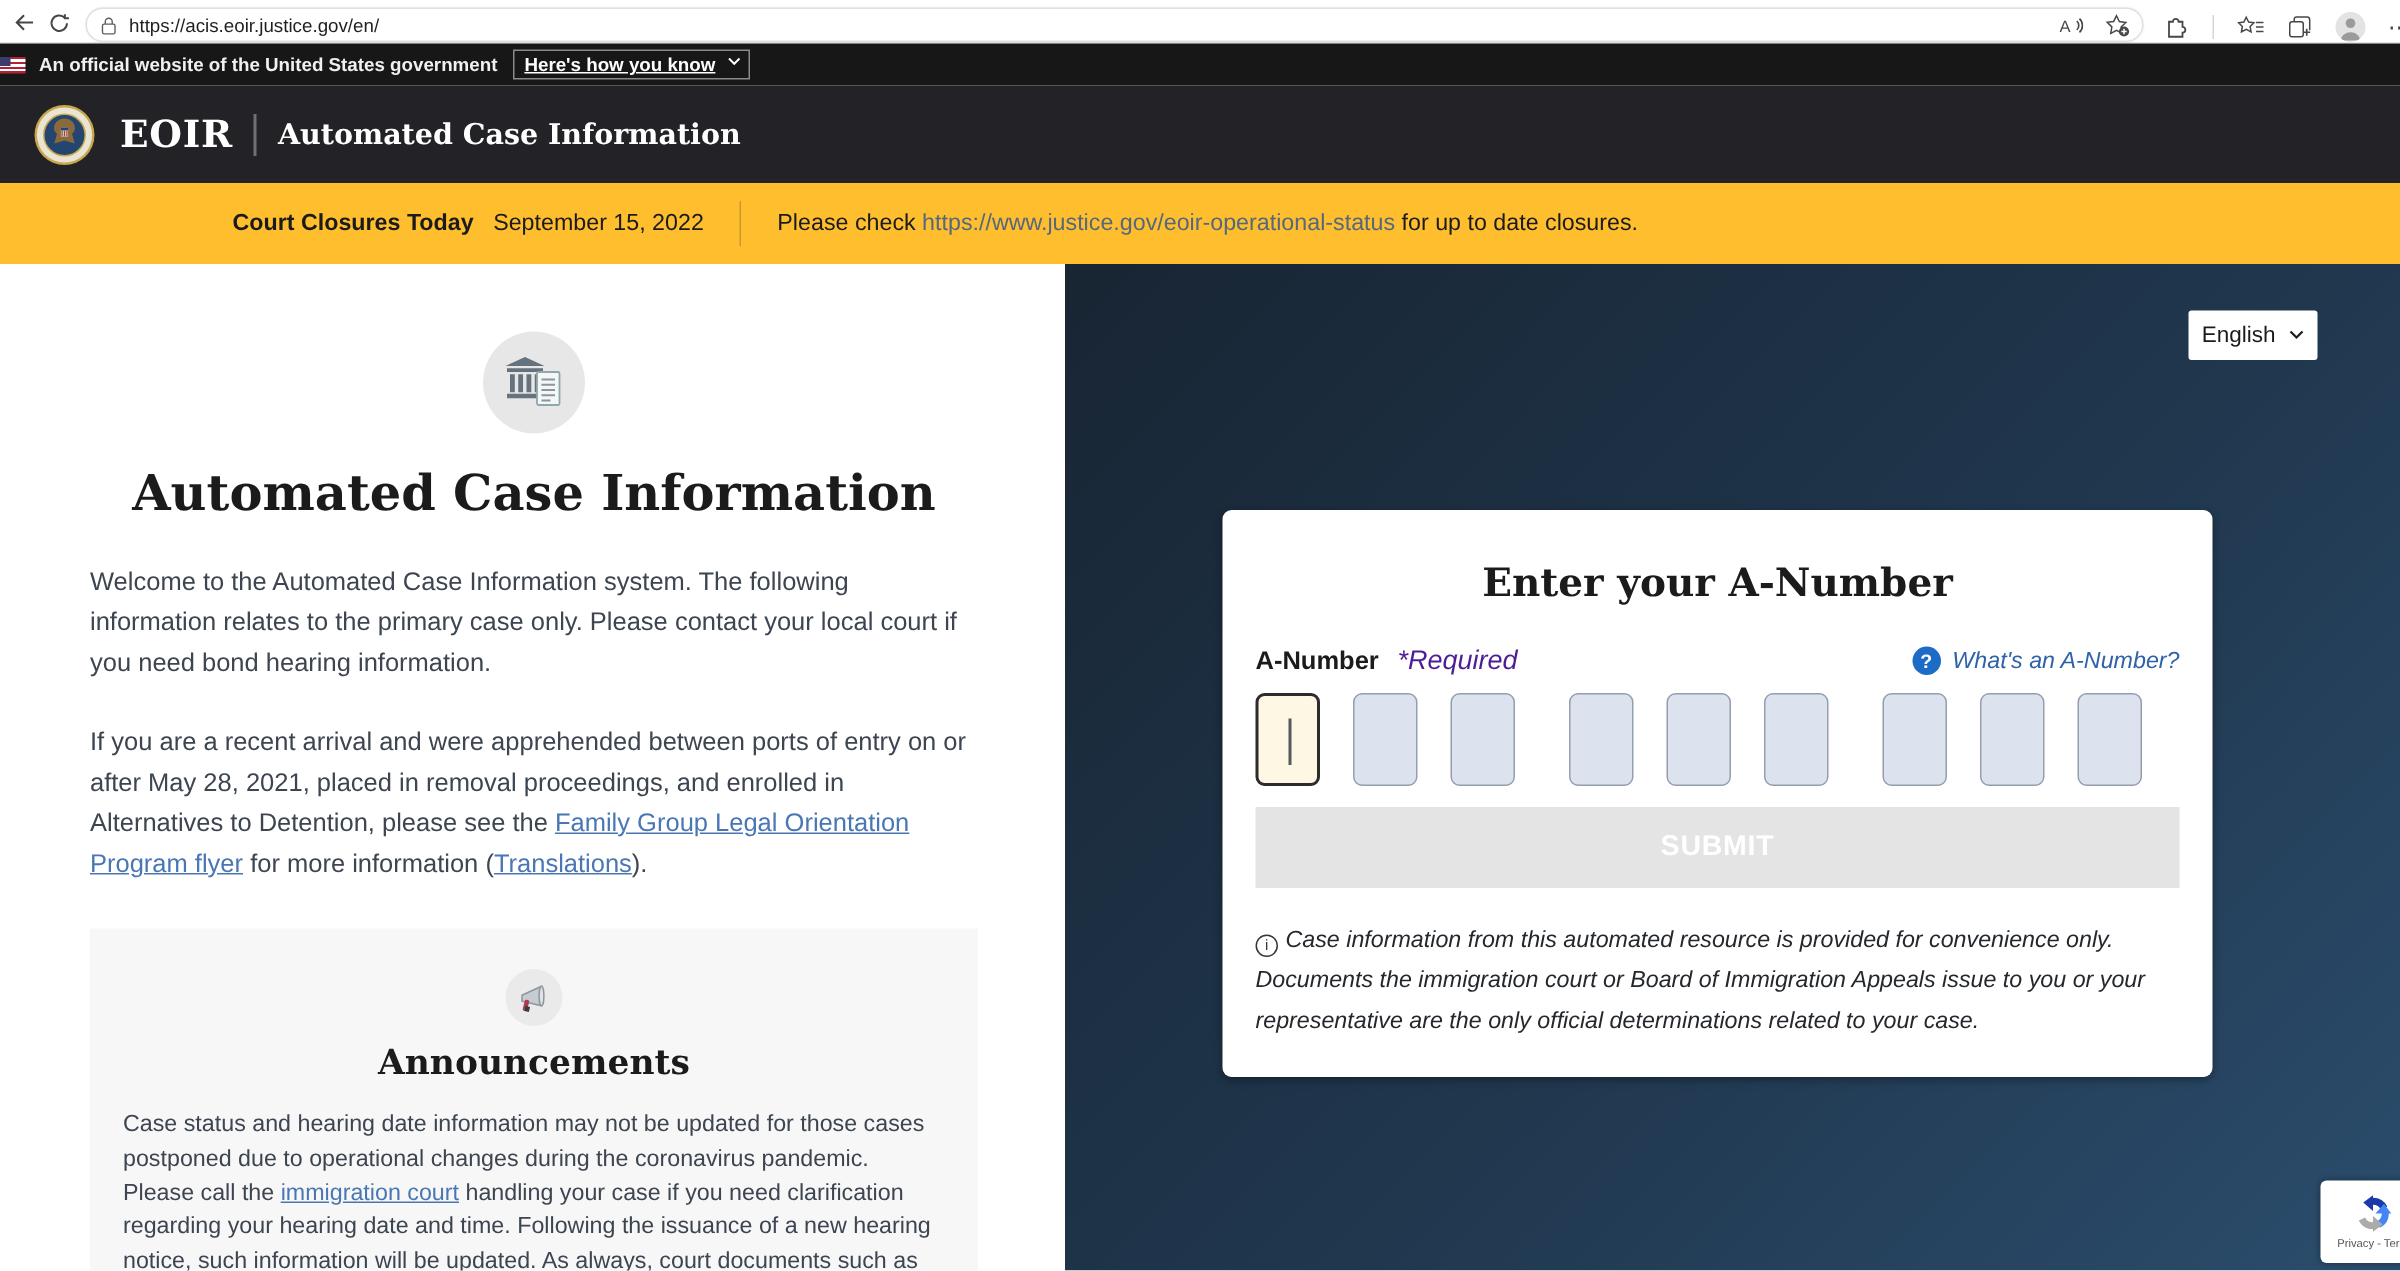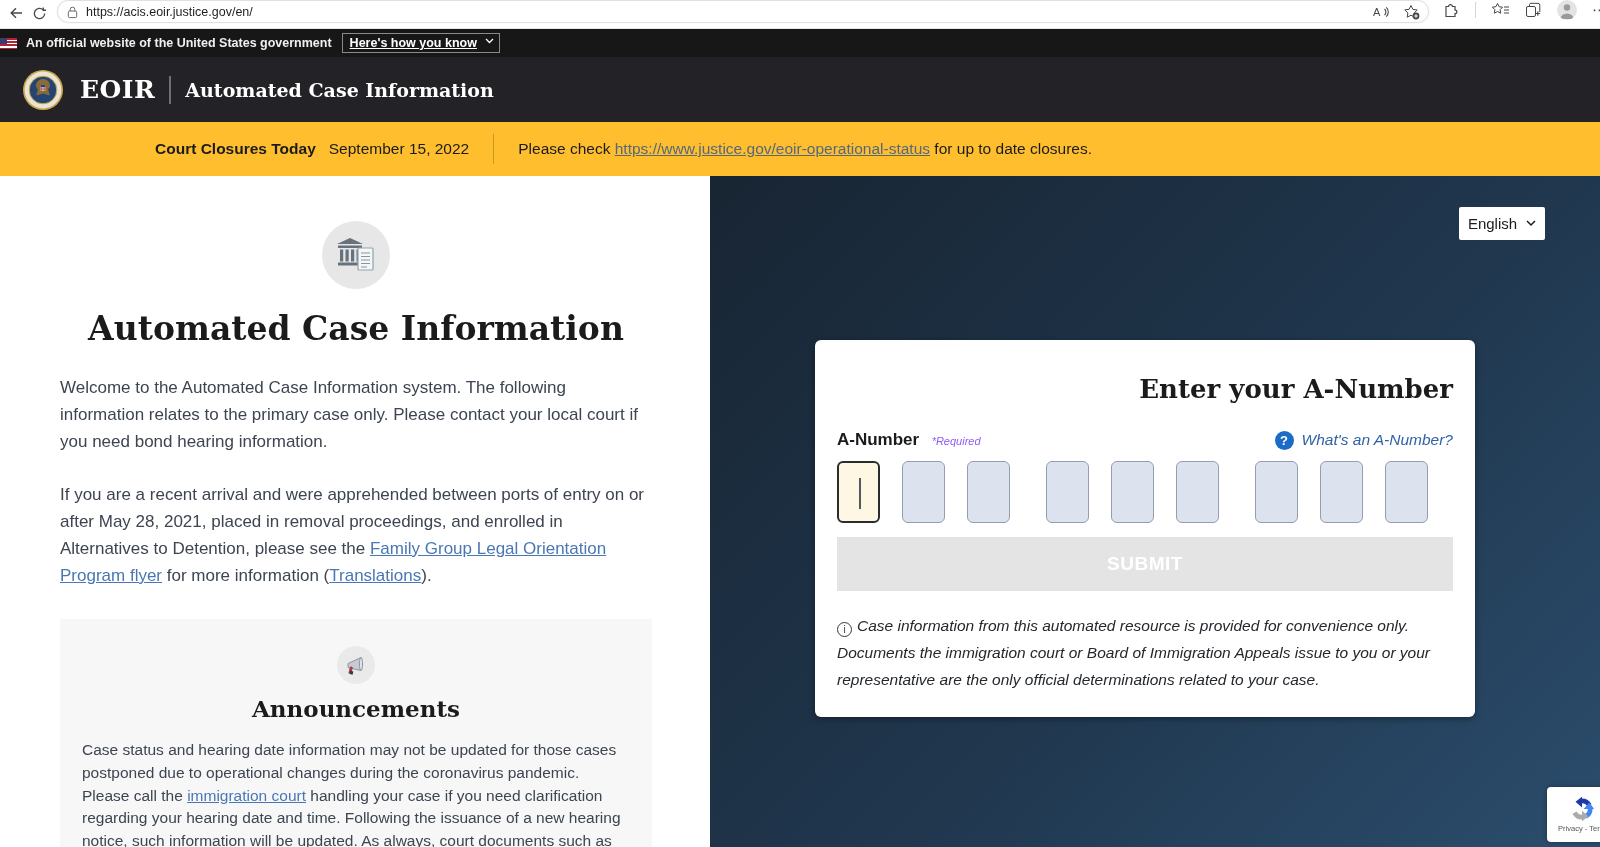--- a/index.html
+++ b/index.html
@@ -1,20 +1,20 @@
 <!DOCTYPE html>
 <html><head>
 <meta charset="utf-8">
 <style>
   * { margin:0; padding:0; box-sizing:border-box; }
   html,body { width:1600px; height:847px; overflow:hidden; }
   body { font-family:"Liberation Sans", sans-serif; position:relative; background:#fff; }
 
   
-  .chrome { position:absolute; top:0; left:0; width:1600px; height:29px; background:#fff; display:flex; align-items:flex-start; border-bottom:1px solid #e3e3e3; }
+  .chrome { position:absolute; top:0; left:0; width:1600px; height:29px; background:#fff; display:flex; align-items:flex-end; border-bottom:1px solid #e3e3e3; }
   .nav-btn { width:30px; height:26px; display:flex; align-items:center; justify-content:center; margin-left:8px; border-radius:4px; color:#474747; }
   .url-pill { flex:0 0 auto; width:1372px; height:23px; margin-left:10px; border:1px solid #e0e0e0; background:#fff; border-radius:12px; display:flex; align-items:center; padding:0 8px; box-shadow:0 0 2px rgba(0,0,0,.08); }
   .url-text { font-size:12.5px; color:#1f1f1f; margin-left:7px; flex:1; }
   .pill-icons { display:flex; align-items:center; gap:14px; color:#474747; }
   .chrome-icons { display:flex; align-items:center; gap:15px; margin-left:14px; color:#474747; }
   .v-div { width:1px; height:16px; background:#d6d6d6; }
   .avatar-circle { width:20px; height:20px; border-radius:50%; background:#e3e3e3; display:flex; align-items:flex-end; justify-content:center; overflow:hidden; }
   .more-dots { font-size:15px; letter-spacing:1px; color:#474747; }
 
   
@@ -29,44 +29,44 @@
   .site-header { position:absolute; top:57px; left:0; width:1600px; height:65px; background:#232327; display:flex; align-items:center; padding-left:22px; }
   .agency { color:#fff; font-family:"DejaVu Serif","Liberation Serif",serif; font-weight:bold; font-size:25px; margin-left:16px; letter-spacing:.5px; }
   .hdr-div { width:2px; height:28px; background:#6f6f74; margin:0 14px; }
   .app-title { color:#fff; font-family:"DejaVu Serif","Liberation Serif",serif; font-weight:bold; font-size:19px; }
 
   
   .alert { position:absolute; top:122px; left:0; width:1600px; height:54px; background:#ffbe2e; display:flex; align-items:center; padding-left:155px; font-size:15.5px; color:#1b1b1b; }
   .alert b { font-weight:bold; }
   .alert .date { margin-left:13px; }
   .alert .bar { width:1px; height:30px; background:#c79a2a; margin:0 24px; }
-  .alert a { color:#56687c; text-decoration:underline; cursor:pointer; }
+  .alert a { color:#56687c; cursor:pointer; }
 
   
   .main { position:absolute; top:176px; left:0; width:1600px; height:671px; display:flex; }
   .left-panel { width:710px; background:#fff; height:671px; }
   .left-inner { width:592px; margin-left:60px; }
   .badge-circle { width:68px; height:68px; border-radius:50%; background:#e7e7e7; margin:45px auto 0; display:flex; align-items:center; justify-content:center; }
   h1.page-title { margin-top:20px; text-align:center; font-family:"DejaVu Serif","Liberation Serif",serif; font-size:33px; color:#1b1b1b; }
   .intro { margin-top:26px; font-size:17px; line-height:27px; color:#3d4551; }
   .intro a, .annc-body a { color:#4a77b4; text-decoration:underline; cursor:pointer; }
   .annc-box { margin-top:30px; background:#f7f7f7; padding:27px 22px 26px; }
   .annc-head { display:flex; align-items:center; justify-content:center; gap:11px;flex-direction:column; }
   .annc-icon-circle { width:38px; height:38px; border-radius:50%; background:#eaeaea; display:flex; align-items:center; justify-content:center; }
   .annc-title { font-family:"DejaVu Serif","Liberation Serif",serif; font-weight:bold; font-size:23px; color:#1b1b1b; }
   .annc-body { margin-top:17px; font-size:15.5px; line-height:22.8px; color:#3d4551; }
 
   
   .right-panel { width:890px; height:671px; position:relative; background:linear-gradient(135deg,#182533 0%,#20374e 55%,#2b4d6d 100%); }
   .lang-select { position:absolute; top:31px; right:55px; width:86px; height:33px; background:#fff; display:flex; align-items:center; justify-content:center; gap:9px; font-size:15px; color:#1b1b1b; cursor:pointer; border-radius:2px; }
   .card { position:absolute; left:105px; top:164px; width:660px; background:#fff; border-radius:6px; padding:22px 22px 24px; box-shadow:0 2px 6px rgba(0,0,0,.35); }
-  .card-title { text-align:right; font-family:"DejaVu Serif","Liberation Serif",serif; font-weight:bold; font-size:26px; color:#1b1b1b; margin-top:12px; }
+  .card-title { text-align:center; font-family:"DejaVu Serif","Liberation Serif",serif; font-weight:bold; font-size:26px; color:#1b1b1b; margin-top:12px; }
   .label-row { margin-top:26px; display:flex; align-items:center; justify-content:space-between; }
   .lbl { font-size:17px; font-weight:bold; color:#1b1b1b; }
-  .req { font-size:11px; font-style:italic; color:#8b5cf6; margin-left:8px; }
+  .req { font-size:18px; font-style:italic; color:#4c1d95; margin-left:8px; }
   .help { display:flex; align-items:center; gap:8px; cursor:pointer; }
   .q-icon { width:19px; height:19px; border-radius:50%; background:#1c6cc7; color:#fff; font-size:13px; font-weight:bold; display:flex; align-items:center; justify-content:center; }
   .help-link { font-size:15.5px; font-style:italic; color:#2f62a7; }
   .digit-row { margin-top:11px; display:flex; gap:36px; }
   .digit-group { display:flex; gap:22px; }
   .digit-box { width:43px; height:62px; border-radius:6px; background:#dde3ee; border:1px solid #949eae; position:relative; cursor:text; }
   .digit-box.focused { background:#fdf7e3; border:2px solid #2c2c2c; }
   .caret { position:absolute; left:50%; top:15px; width:2px; height:31px; background:#55595e; }
   .submit-btn { margin-top:14px; height:54px; background:#e4e4e4; color:#fff; font-size:19px; font-weight:bold; letter-spacing:.5px; display:flex; align-items:center; justify-content:center; cursor:default; }
   .disclaimer { margin-top:21px; font-size:15.5px; font-style:italic; line-height:27px; color:#24282d; }

